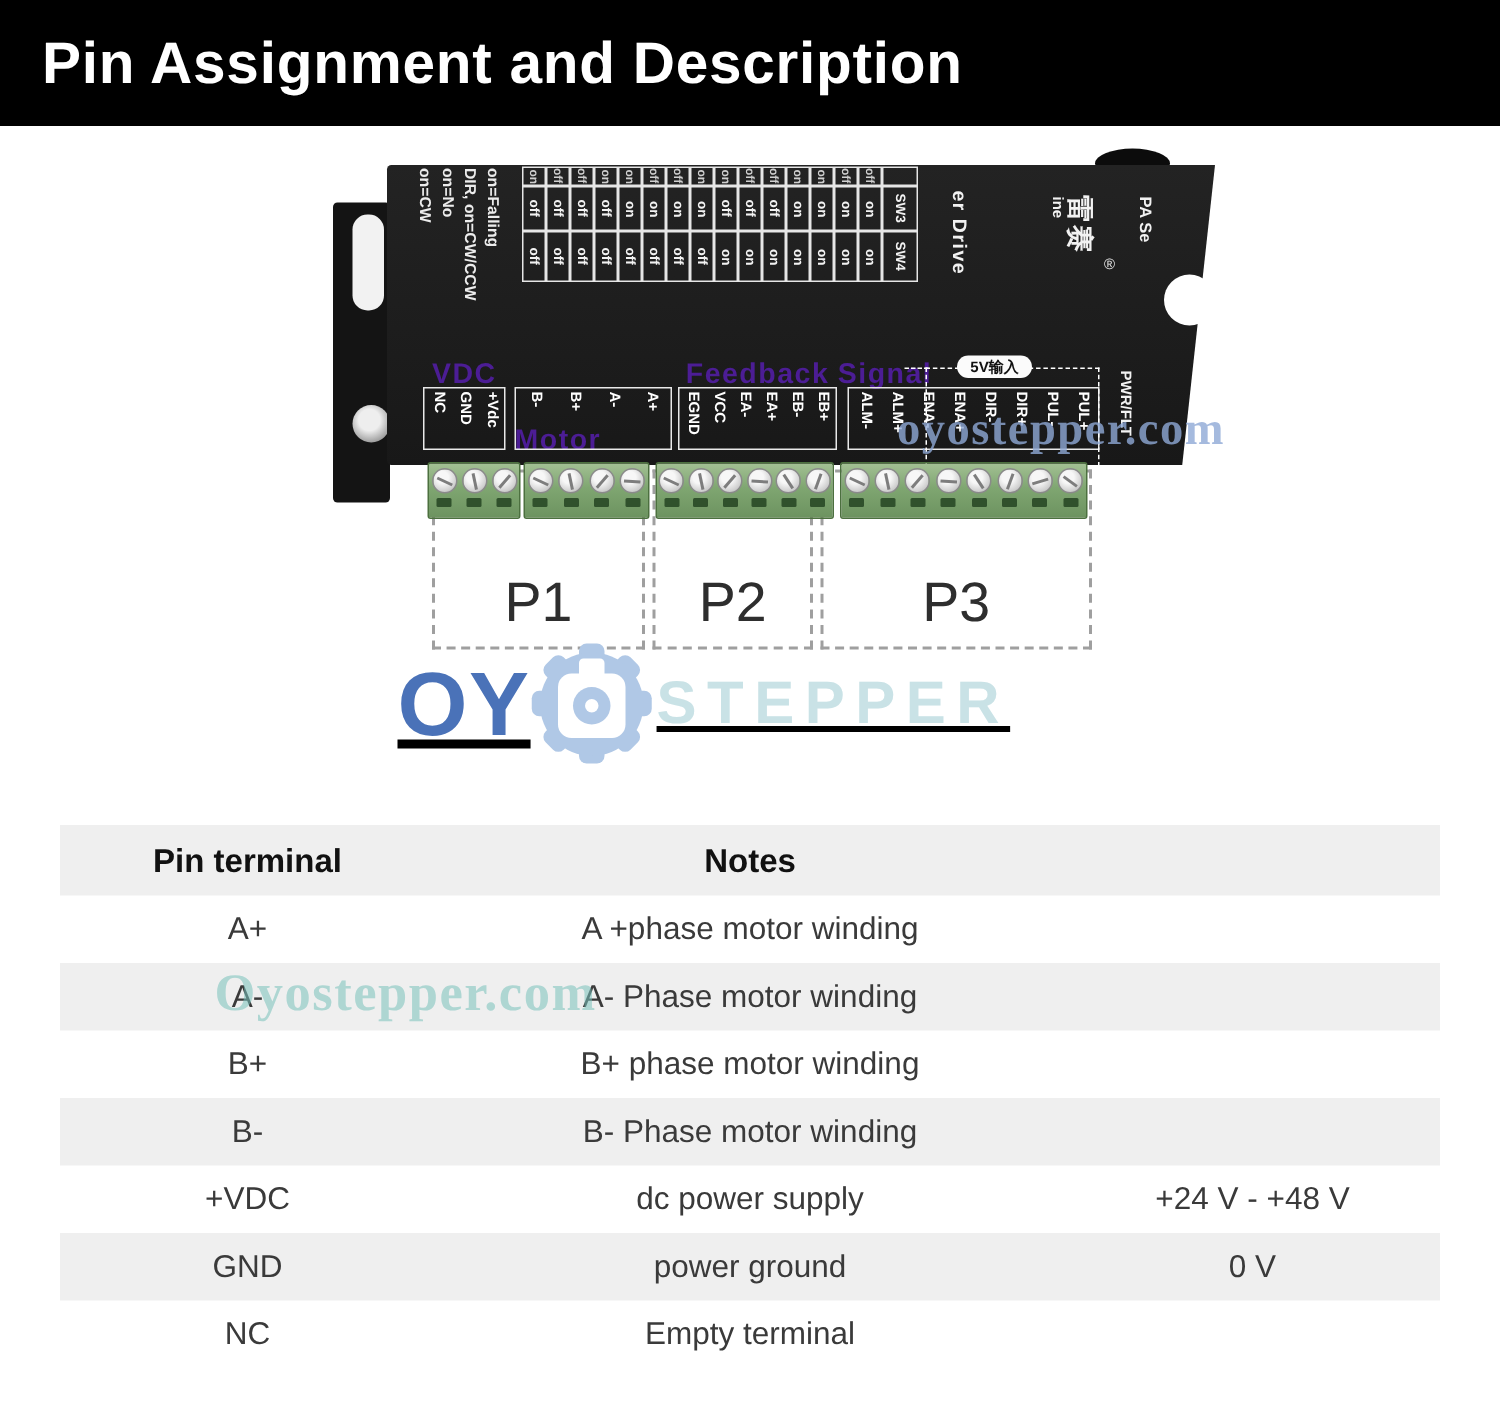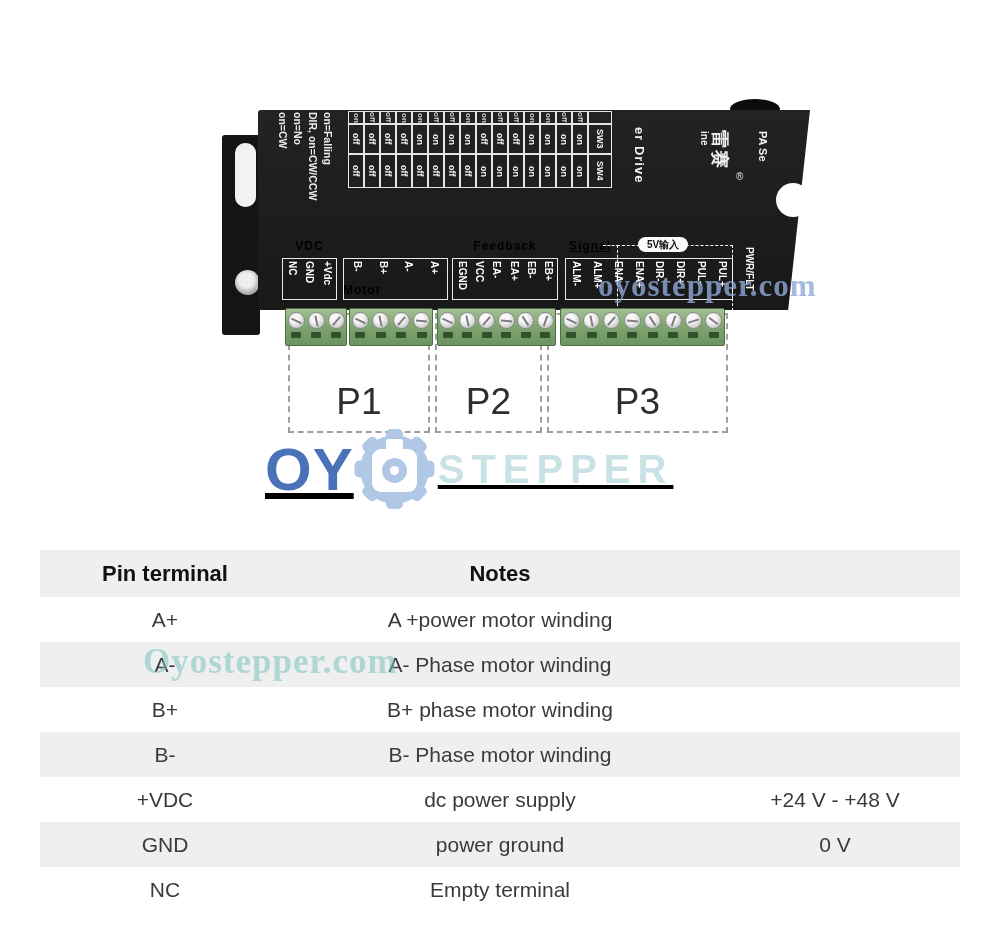--- a/index.html
+++ b/index.html
@@ -38,25 +38,25 @@
   
   .vtext{position:absolute;writing-mode:vertical-rl;color:#f2f2f2;white-space:nowrap;line-height:1;}
   .drive-label{left:413px;top:22px;font-size:13px;font-weight:700;letter-spacing:1px;}
   .brand-partial{left:479px;top:26px;font-size:10px;font-weight:700;}
   .brand-chars{left:491px;top:25px;font-size:18px;font-weight:700;text-orientation:sideways;letter-spacing:2px;}
   .registered{position:absolute;left:516px;top:66px;font-size:10px;color:#e8e8e8;}
   .series-label{left:537px;top:26px;font-size:11px;font-weight:700;}
   .status-label{left:524px;top:142px;font-size:10px;font-weight:700;}
 
   
-  .sec-label{position:absolute;top:134px;font-size:12px;font-weight:700;color:#000000;letter-spacing:1px;}
+  .sec-label{position:absolute;top:134px;font-size:19px;font-weight:700;color:#4c1d95;letter-spacing:1px;}
   .sl-0{left:62px;width:55px;text-align:center;}
   .sl-1{left:123px;width:105px;text-align:left;margin-top:44px;}
   .sl-2{left:232px;width:106px;text-align:center;}
-  .sl-3{left:335px;width:70px;text-align:center;text-decoration:underline;}
+  .sl-3{left:335px;width:70px;text-align:center;}
   .pinbox{position:absolute;top:153px;height:42px;border:1.5px solid #e9e9e9;display:flex;justify-content:space-around;padding-top:2px;box-sizing:border-box;}
   .pb-0{left:62px;width:55px;} .pb-1{left:123px;width:105px;} .pb-2{left:232px;width:106px;} .pb-3{left:345px;width:168px;}
   .pin{writing-mode:vertical-rl;font-size:10px;font-weight:700;color:#fff;line-height:1;height:48px;}
 
   
   .sigdash{position:absolute;left:397px;top:140px;width:116px;height:66px;border:1.5px dashed #fff;border-bottom:none;box-sizing:border-box;}
   .sigdash-stub{position:absolute;left:383px;top:140px;width:16px;height:0;border-top:1.5px dashed #fff;}
   .badge-5v{position:absolute;left:418px;top:132px;width:50px;height:15px;background:#fbfbfb;border-radius:8px;
             font-size:10px;font-weight:700;color:#111;display:flex;align-items:center;justify-content:center;}
 
@@ -101,20 +101,23 @@
   .thead-cell{display:flex;align-items:center;justify-content:center;font-size:22px;font-weight:700;color:#111;}
   .trow{display:grid;grid-template-columns:250px 420px 250px;height:45px;}
   .tbody .trow:nth-child(even){background:#efefef;}
   .tcell{display:flex;align-items:center;justify-content:center;font-size:21px;color:#3a3a3a;}
 </style>
 </head>
 <body>
 
 <div class="page">
 
+  <div class="titlebar">
+    <h1>Pin Assignment and Description</h1>
+  </div>
 
   <div class="photo">
 
     <div class="driver">
       <div class="bump"></div>
       <div class="flange">
         <div class="flange-slot"></div>
         <div class="flange-hole"></div>
       </div>
       <div class="body"></div>
@@ -356,21 +359,21 @@
 
 
   <div class="pintable">
     <div class="thead">
         <div class="thead-cell">Pin terminal</div>
         <div class="thead-cell">Notes</div>
       </div>
     <div class="tbody">
         <div class="trow">
           <div class="tcell">A+</div>
-          <div class="tcell">A +power motor winding</div>
+          <div class="tcell">A +phase motor winding</div>
           <div class="tcell"></div>
         </div>
         <div class="trow">
           <div class="tcell">A-</div>
           <div class="tcell">A- Phase motor winding</div>
           <div class="tcell"></div>
         </div>
         <div class="trow">
           <div class="tcell">B+</div>
           <div class="tcell">B+ phase motor winding</div>

